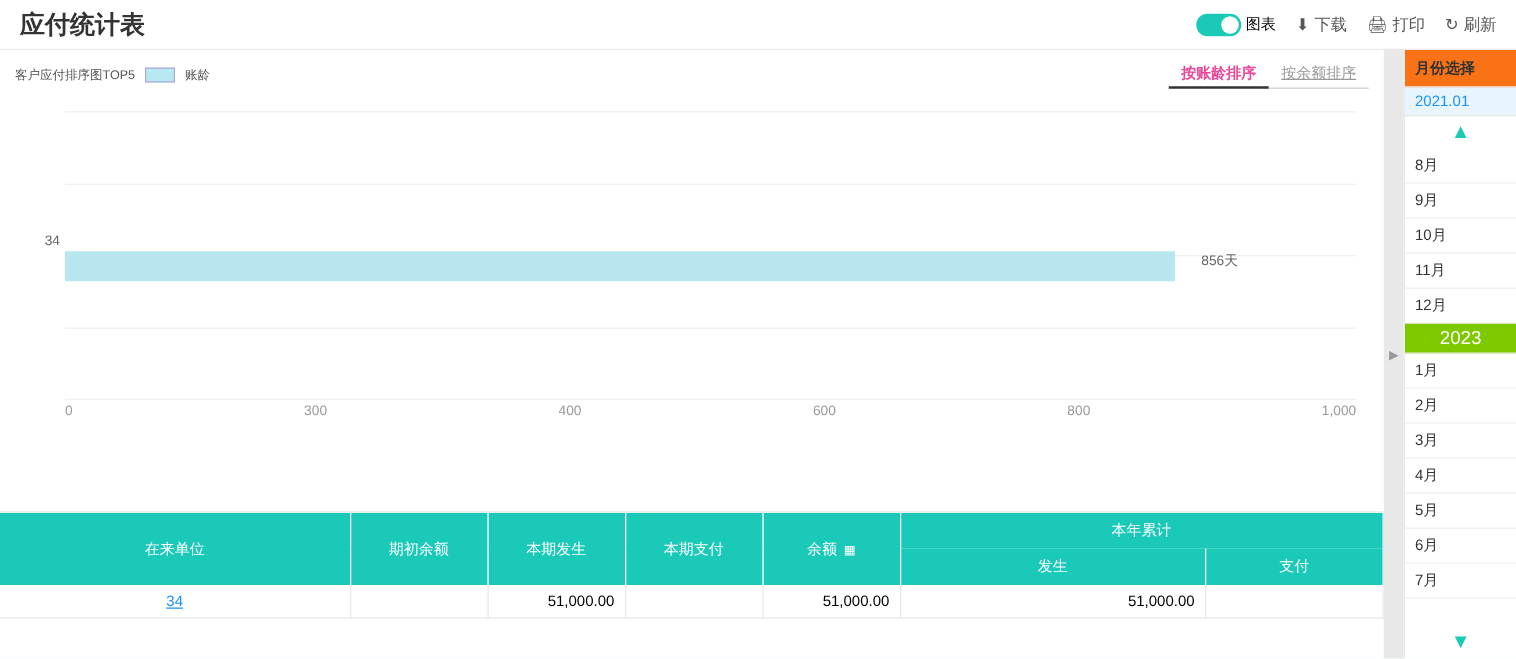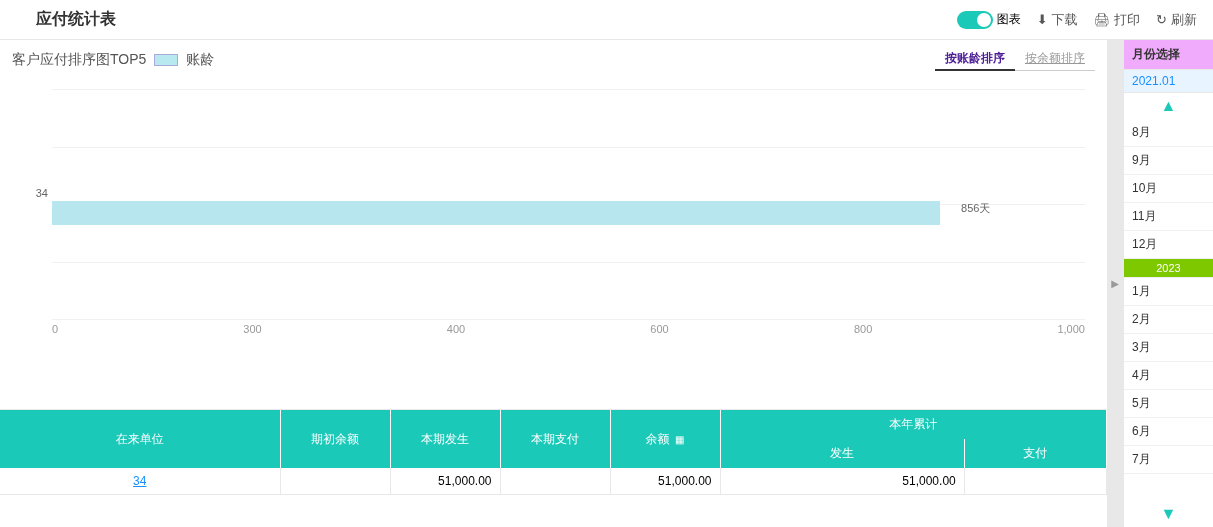--- a/index.html
+++ b/index.html
@@ -2,41 +2,41 @@
 <html><head>
   <meta charset="utf-8">
   <style>
     * { box-sizing: border-box; margin: 0; padding: 0; }
     body { font-family: 'Microsoft YaHei', Arial, sans-serif; font-size: 12px; background: #f0f2f5; }
 
     .app-container { width: 1213px; height: 527px; display: flex; flex-direction: column; background: #fff; }
 
     
     .header { display: flex; align-items: center; justify-content: space-between; padding: 8px 16px; background: #fff; border-bottom: 1px solid #e8e8e8; height: 40px; }
-    .header-title { font-size: 16px; font-weight: bold; color: #333; margin-left: 20px; }
+    .header-title { font-size: 20px; font-weight: bold; color: #333; }
     .header-actions { display: flex; align-items: center; gap: 16px; }
     .toggle-wrap { display: flex; align-items: center; gap: 4px; margin-left: 48px; }
     .toggle-switch { width: 36px; height: 18px; background: #1bc9b8; border-radius: 9px; position: relative; cursor: pointer; }
     .toggle-switch::after { content: ''; position: absolute; width: 14px; height: 14px; background: #fff; border-radius: 50%; top: 2px; right: 2px; }
     .header-btn { display: flex; align-items: center; gap: 4px; color: #555; cursor: pointer; font-size: 13px; }
 
     
     .main-content { display: flex; flex: 1; overflow: hidden; }
 
     
     .left-panel { flex: 1; display: flex; flex-direction: column; overflow: hidden; }
 
     
     .chart-section { flex: 0 0 370px; padding: 8px 12px; background: #fff; border-bottom: 1px solid #e8e8e8; position: relative; }
     .chart-header { display: flex; align-items: center; justify-content: space-between; margin-bottom: 8px; }
-    .chart-legend { display: flex; align-items: center; gap: 8px; font-size: 14px; color: #555; }
+    .chart-legend { display: flex; align-items: center; gap: 8px; font-size: 10px; color: #555; }
     .legend-box { width: 24px; height: 12px; background: #b8e8f0; border: 1px solid #aad; }
     .chart-sort-btns { display: flex; gap: 0; }
     .sort-btn { padding: 2px 10px; font-size: 12px; color: #333; cursor: pointer; border-bottom: 1px solid #ccc; }
-    .sort-btn.active { color: #4c1d95; border-bottom: 2px solid #333; font-weight: bold; }
+    .sort-btn.active { color: #ec4899; border-bottom: 2px solid #333; font-weight: bold; }
     .sort-btn:not(.active) { color: #999; text-decoration: underline; }
 
     
     .bar-chart { position: relative; height: 280px; }
     .chart-inner { position: absolute; left: 40px; right: 10px; top: 10px; bottom: 40px; }
     .bars-container { position: relative; width: 100%; height: 100%; }
     .grid-lines { position: absolute; left: 0; right: 0; top: 0; bottom: 0; }
     .grid-line { position: absolute; left: 0; right: 0; border-top: 1px solid #f0f0f0; }
     .bar-row { position: absolute; height: 24px; display: flex; align-items: center; }
     .bar-label { position: absolute; left: -36px; width: 32px; text-align: right; font-size: 11px; color: #666; }
@@ -49,26 +49,26 @@
     .table-section { flex: 1; overflow: auto; }
     .data-table { width: 100%; border-collapse: collapse; }
     .data-table th { background: #1bc9b8; color: #fff; text-align: center; padding: 6px 8px; font-size: 12px; font-weight: normal; border-right: 1px solid #fff; white-space: nowrap; }
     .data-table td { text-align: right; padding: 6px 8px; font-size: 12px; border-bottom: 1px solid #e8e8e8; border-right: 1px solid #e8e8e8; }
     .data-table td.text-left { text-align: left; }
     .data-table td.link { color: #1890ff; cursor: pointer; text-decoration: underline; text-align: center; }
     .col-group-header { text-align: center; }
 
     
     .right-sidebar { width: 90px; border-left: 1px solid #e8e8e8; background: #fff; display: flex; flex-direction: column; overflow: hidden; }
-    .sidebar-title { padding: 6px 8px; font-size: 12px; color: #333; font-weight: bold; border-bottom: 1px solid #e8e8e8; background: #f0abfc; }
+    .sidebar-title { padding: 6px 8px; font-size: 12px; color: #333; font-weight: bold; border-bottom: 1px solid #e8e8e8; background: #f97316; }
     .sidebar-date { padding: 4px 8px; font-size: 12px; color: #1890ff; border-bottom: 1px solid #e8e8e8; background: #e8f4ff; }
     .sidebar-scroll { flex: 1; overflow-y: auto; }
     .scroll-btn { text-align: center; padding: 4px; cursor: pointer; color: #1bc9b8; font-size: 16px; }
     .month-item { padding: 5px 8px; font-size: 12px; color: #333; cursor: pointer; text-align: left; border-bottom: 1px solid #f0f0f0; }
-    .month-item.year-badge { background: #7ec800; color: #fff; padding: 3px 8px; text-align: center; font-size: 11px; }
+    .month-item.year-badge { background: #7ec800; color: #fff; padding: 3px 8px; text-align: center; font-size: 15px; }
 
     
     .expand-arrow { width: 16px; background: #e8e8e8; display: flex; align-items: center; justify-content: center; cursor: pointer; font-size: 10px; color: #999; }
   </style>
 </head>
 <body>
 
 <div class="app-container">
 
   <div class="header">

